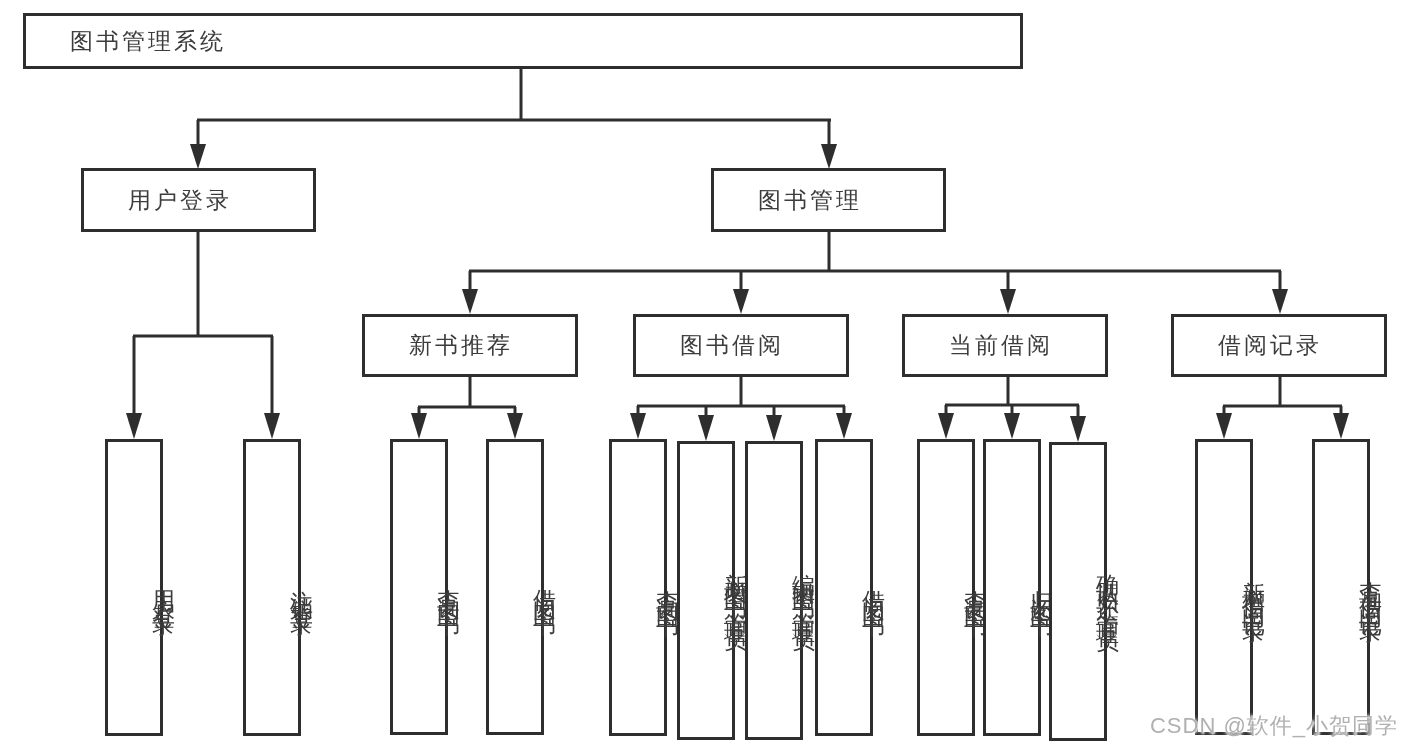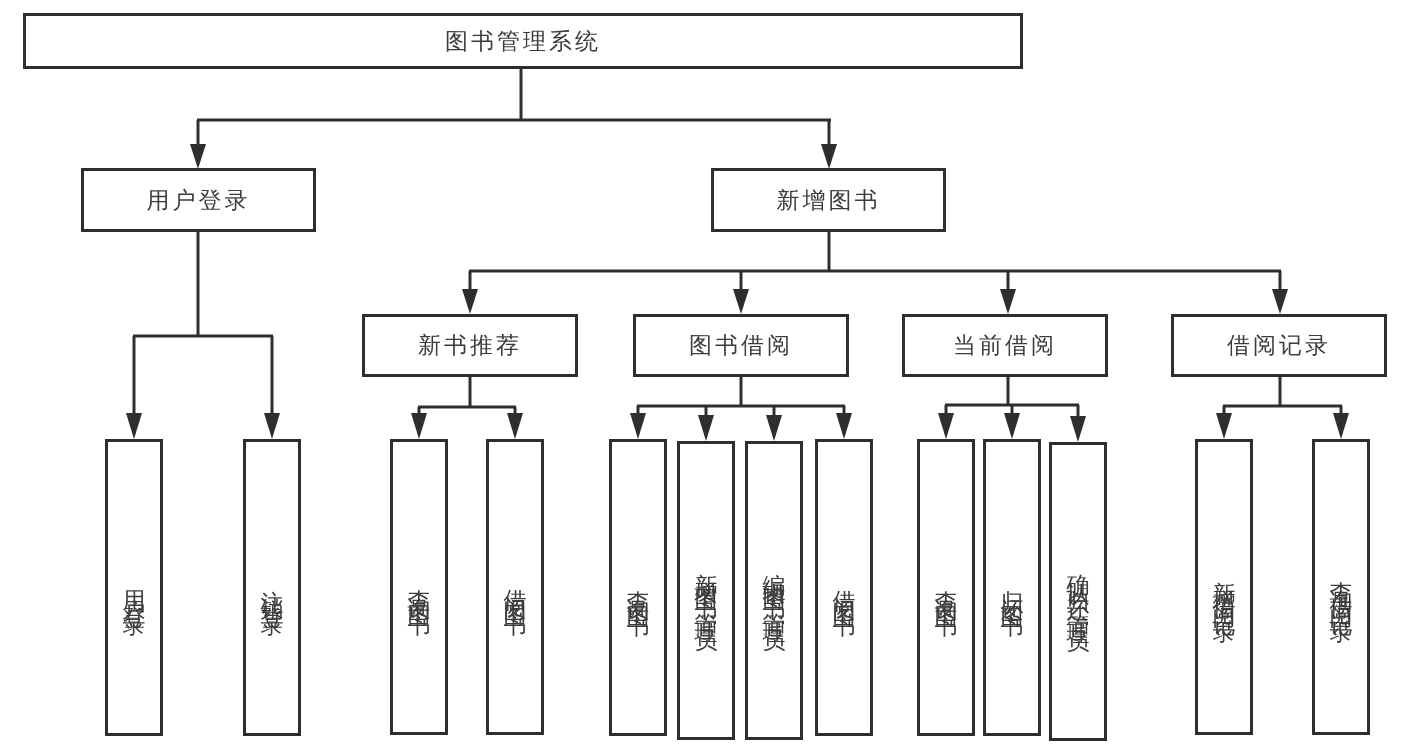--- a/index.html
+++ b/index.html
@@ -6,22 +6,23 @@
   .canvas{
     position:relative;width:1405px;height:747px;background:var(--background,#fff);
     font-family:"Liberation Sans","DejaVu Sans",sans-serif;overflow:hidden;
   }
   .connectors{position:absolute;left:0;top:0;z-index:1;}
   .connectors line{stroke:var(--line,#2e2e2e);stroke-width:3;}
   .connectors polygon{fill:var(--line,#2e2e2e);}
   .node{
     position:absolute;box-sizing:border-box;background:var(--box_fill,#fff);
     border:3px solid var(--line,#2e2e2e);z-index:2;
-    display:flex;align-items:center;justify-content:center;
+    display:flex;align-items:center;
     color:var(--text,#3c3c3c);
+    padding-left:44px;
   }
   .node.h span{
     font-size:23px;letter-spacing:3px;line-height:1;white-space:nowrap;
   }
   .node.v span{
     writing-mode:vertical-rl;font-size:23px;letter-spacing:8px;line-height:1;
   }
   .watermark{
     position:absolute;right:7px;bottom:6px;z-index:5;
     font-size:22px;letter-spacing:1px;color:var(--watermark,#b0b0b0);
@@ -97,21 +98,21 @@
   </svg>
 
   <div class="node h" style="left:23px;top:13px;width:1000px;height:56px">
     <span>图书管理系统</span>
   </div>
 
   <div class="node h" style="left:81px;top:168px;width:235px;height:64px">
     <span>用户登录</span>
   </div>
   <div class="node h" style="left:711px;top:168px;width:235px;height:64px">
-    <span>新增图书</span>
+    <span>图书管理</span>
   </div>
 
   <div class="node h" style="left:633px;top:314px;width:216px;height:63px">
     <span>图书借阅</span>
   </div>
   <div class="node h" style="left:362px;top:314px;width:216px;height:63px">
     <span>新书推荐</span>
   </div>
   <div class="node h" style="left:902px;top:314px;width:206px;height:63px">
     <span>当前借阅</span>
@@ -157,13 +158,14 @@
     <span>确认归还（管理员）</span>
   </div>
 
   <div class="node v" style="left:1195px;top:439px;width:58px;height:296px">
     <span>新增借阅记录</span>
   </div>
   <div class="node v" style="left:1312px;top:439px;width:58px;height:296px">
     <span>查询借阅记录</span>
   </div>
 
+  <div class="watermark">CSDN @软件_小贺同学</div>
 </div>
 
 </body></html>

